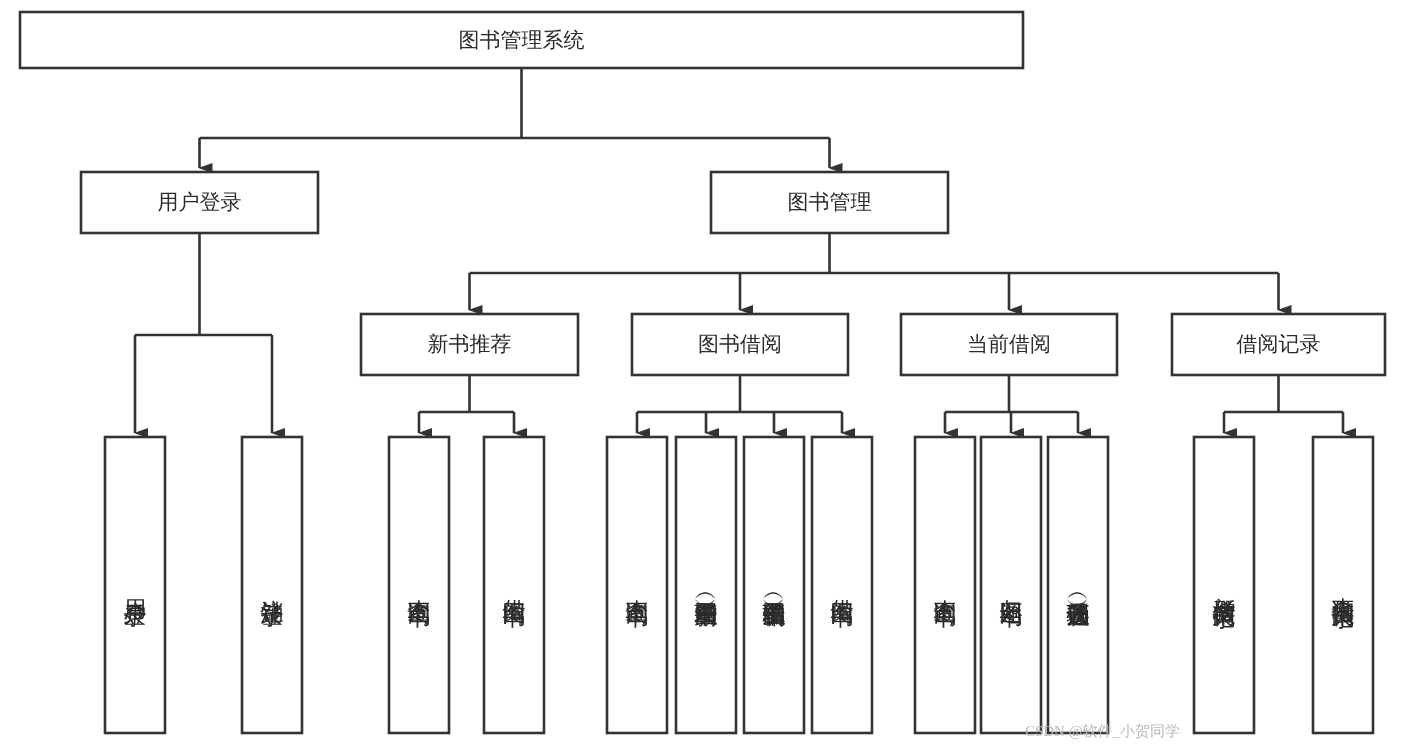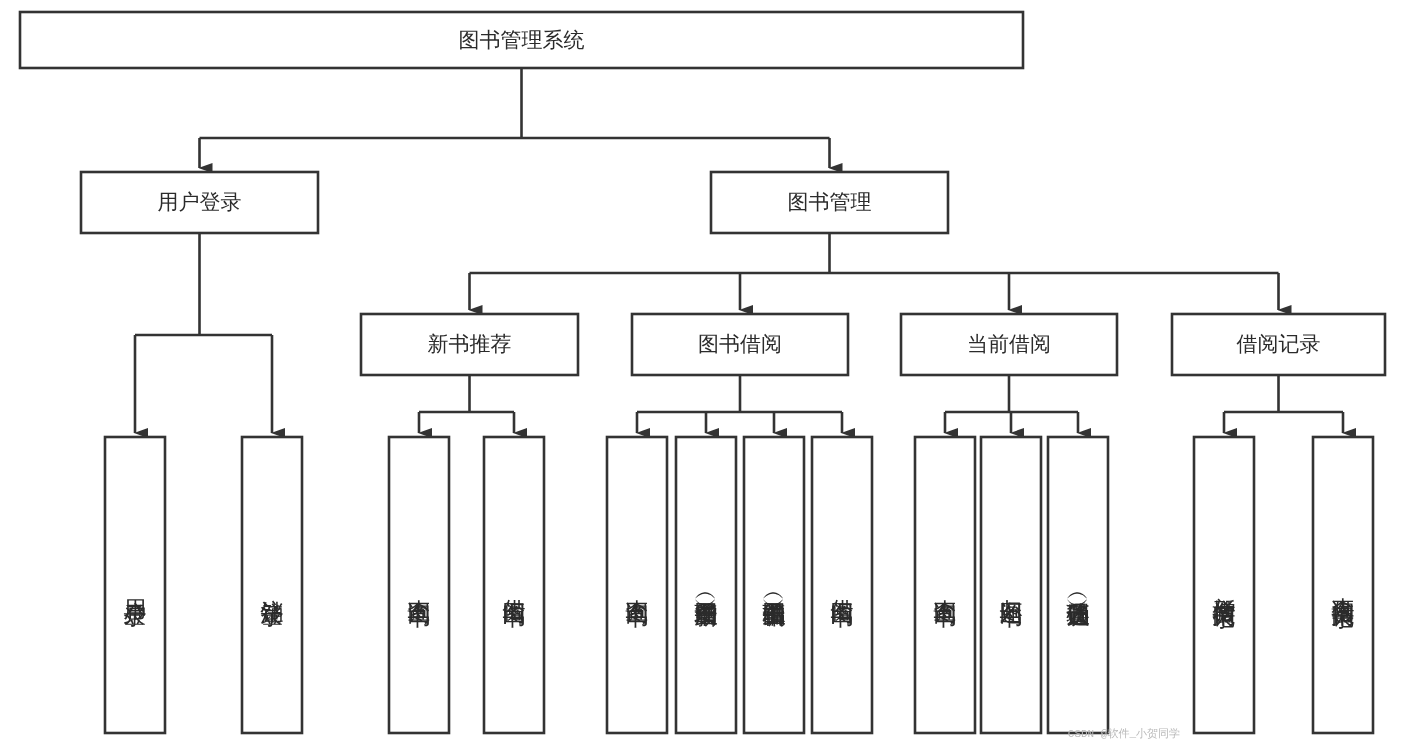--- a/index.html
+++ b/index.html
@@ -66,22 +66,22 @@
     pointer-events: none;
   }
   .leaf-label.tight {
     font-size: 23px;
     letter-spacing: 0px;
   }
   .watermark {
     position: absolute;
     right: 8px;
     bottom: 6px;
-    font-family: Liberation Mono, monospace;
-    font-size: 11px;
+    font-family: Liberation Serif, serif;
+    font-size: 15px;
     color: #b9b9b9;
     white-space: nowrap;
     user-select: none;
     margin-left: 24px;
   }
 </style>
 </head>
 <body>
 
 <div id="diagram-root">

